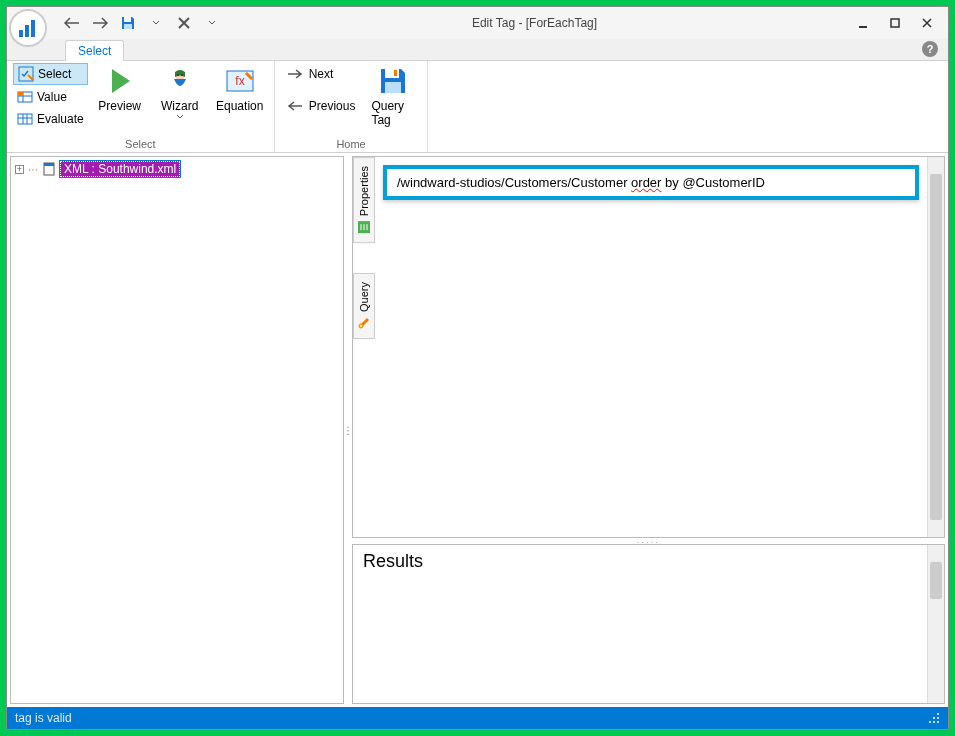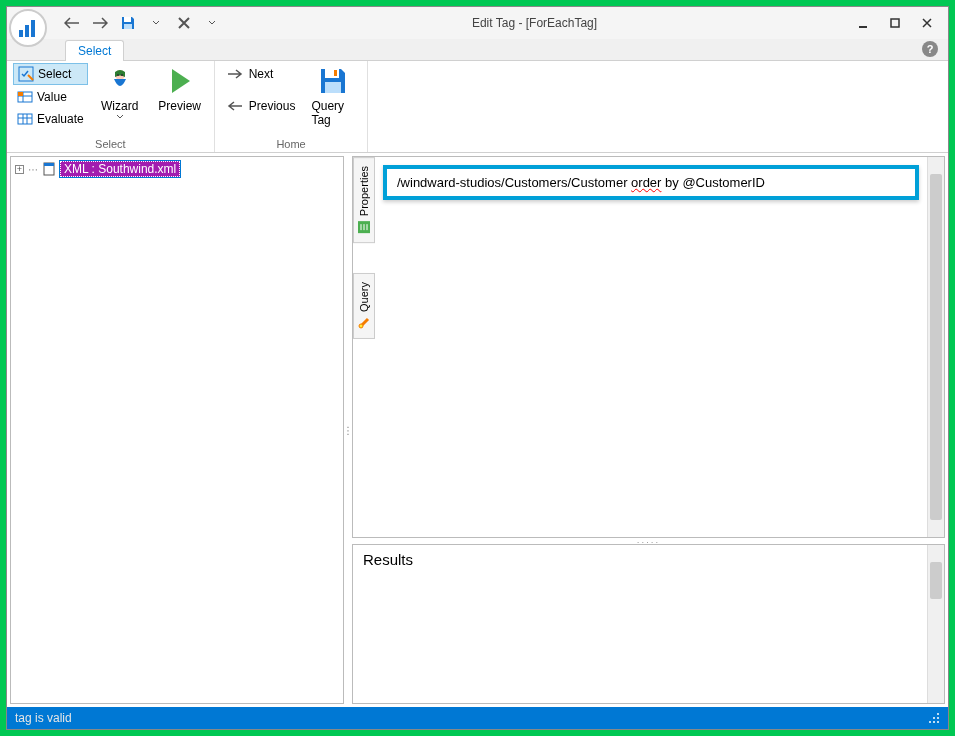--- a/index.html
+++ b/index.html
@@ -46,21 +46,21 @@
 .side-tab .st-icon { writing-mode: horizontal-tb; transform: rotate(90deg); width: 14px; height: 14px; }
 .editor-body { flex: 1; background: #fff; padding: 8px; position: relative; }
 .highlight-box { border: 4px solid #00a0d8; padding: 6px 10px; font-family: 'Consolas', monospace; font-size: 13px; background: #fff; box-shadow: 0 2px 4px rgba(0,0,0,0.2); }
 .squiggle { text-decoration: underline wavy red; text-decoration-thickness: 1px; }
 .scrollbar-v { width: 17px; background: #f0f0f0; border-left: 1px solid #ddd; position: relative; }
 .sb-track { position: absolute; top: 17px; bottom: 17px; left: 0; right: 0; }
 .sb-thumb { position: absolute; left: 2px; right: 2px; top: 0; height: 100%; background: #ccc; border-radius: 2px; }
 
 .hsplit { height: 6px; text-align: center; font-size: 8px; color: #888; letter-spacing: 2px; cursor: row-resize; }
 .results-panel { height: 160px; border: 1px solid #bbb; display: flex; }
-.results-body { flex: 1; padding: 6px 10px; font-size: 15px; }
+.results-body { flex: 1; padding: 6px 10px; font-size: 18px; }
 
 .statusbar { height: 22px; background: #0078d4; color: #e5e5e5; display: flex; align-items: center; padding: 0 8px; font-size: 12px; justify-content: space-between; }
 .resize-grip { width: 12px; height: 12px; }
 </style>
 </head>
 <body>
 
 <div class="window">
 
   <div class="titlebar">
@@ -163,39 +163,49 @@
                   <line x1="6" y1="3" x2="6" y2="13" stroke="#1976d2"></line>
                   <line x1="10" y1="3" x2="10" y2="13" stroke="#1976d2"></line>
                 </svg>
               </span>
             <span>Evaluate</span>
           </div>
         </div>
         <div class="big-btn">
           <span class="big-icon">
               <svg width="32" height="32" viewBox="0 0 32 32">
+                <path d="M8 4 L26 16 L8 28 Z" fill="#4caf50"></path>
+              </svg>
+            </span>
+          <span>Preview</span>
+        </div>
+        <div class="big-btn">
+          <span class="big-icon">
+              <svg width="32" height="32" viewBox="0 0 32 32">
                 <circle cx="16" cy="10" r="5" fill="#ffccbc"></circle>
                 <path d="M10 14 Q16 28 22 14" fill="#1976d2"></path>
                 <path d="M11 7 Q16 3 21 7 L21 12 Q16 9 11 12 Z" fill="#2e7d32"></path>
                 <circle cx="14" cy="10" r="1" fill="#333"></circle>
                 <circle cx="18" cy="10" r="1" fill="#333"></circle>
               </svg>
             </span>
           <span>Wizard</span>
           <svg width="8" height="4" viewBox="0 0 8 4">
               <path d="M1 0 L4 3 L7 0" stroke="#555" fill="none"></path>
             </svg>
         </div>
         <div class="big-btn">
           <span class="big-icon">
               <svg width="32" height="32" viewBox="0 0 32 32">
-                <path d="M8 4 L26 16 L8 28 Z" fill="#4caf50"></path>
+                <rect x="3" y="6" width="26" height="20" fill="#e3f2fd" stroke="#1976d2"></rect>
+                <text x="16" y="20" text-anchor="middle" font-size="12" fill="#d32f2f">fx</text>
+                <path d="M22 8 l6 6" stroke="#f57c00" stroke-width="3"></path>
               </svg>
             </span>
-          <span>Preview</span>
+          <span>Equation</span>
         </div>
       </div>
       <div class="ribbon-group-label">Select</div>
     </div>
 
     <div class="ribbon-group">
       <div class="ribbon-group-body">
         <div class="vert-stack" style="justify-content:center;gap:10px">
           <div class="nav-btn">
             <svg width="16" height="10" viewBox="0 0 16 10">

